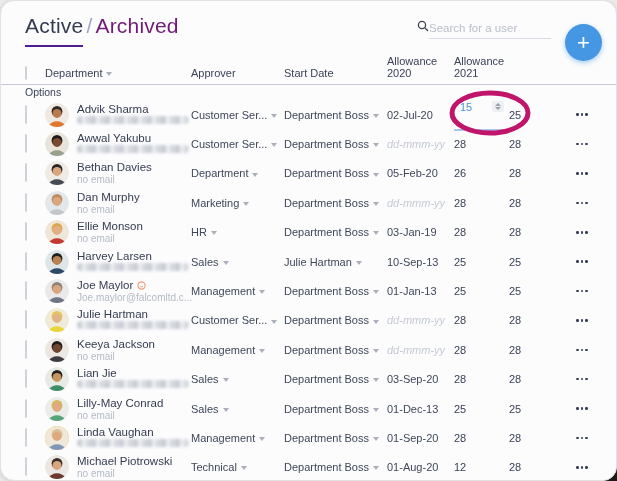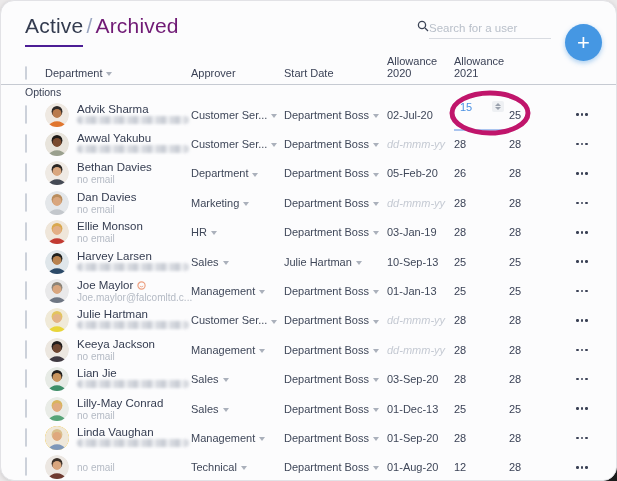--- a/index.html
+++ b/index.html
@@ -225,21 +225,21 @@
       <span class="avatar">
         <svg width="24" height="24" viewBox="0 0 24 24">
           <circle class="av-bg" cx="12" cy="12" r="12" fill="#e4e7ea"></circle>
           <circle class="av-hair" cx="12" cy="8.4" r="5.4" fill="#b98d5e"></circle>
           <circle class="av-skin" cx="12" cy="10.4" r="4.5" fill="#d9a67e"></circle>
           <path class="av-shirt" d="M1.5,24 Q12,12.5 22.5,24 Z" fill="#c3c7cc"></path>
         </svg>
       </span>
       <span class="name-lines">
         <span class="name">
-                <span>Dan Davies</span>
+                <span>Dan Murphy</span>
               </span>
         <span class="email-line">
 
           <span class="email-none">no email</span>
 
         </span>
       </span>
     </div>
     <div class="cell"><span>Marketing</span><span class="caret"></span></div>
     <div class="cell"><span>Department Boss</span><span class="caret"></span></div>
@@ -558,20 +558,23 @@
     <div class="name-cell">
       <span class="avatar">
         <svg width="24" height="24" viewBox="0 0 24 24">
           <circle class="av-bg" cx="12" cy="12" r="12" fill="#ece7e2"></circle>
           <circle class="av-hair" cx="12" cy="8.4" r="5.4" fill="#3a2f28"></circle>
           <circle class="av-skin" cx="12" cy="10.4" r="4.5" fill="#d9a67e"></circle>
           <path class="av-shirt" d="M1.5,24 Q12,12.5 22.5,24 Z" fill="#6e3a30"></path>
         </svg>
       </span>
       <span class="name-lines">
+        <span class="name">
+                <span>Michael Piotrowski</span>
+              </span>
         <span class="email-line">
 
           <span class="email-none">no email</span>
 
         </span>
       </span>
     </div>
     <div class="cell"><span>Technical</span><span class="caret"></span></div>
     <div class="cell"><span>Department Boss</span><span class="caret"></span></div>
     <div class="cell date">01-Aug-20</div>

